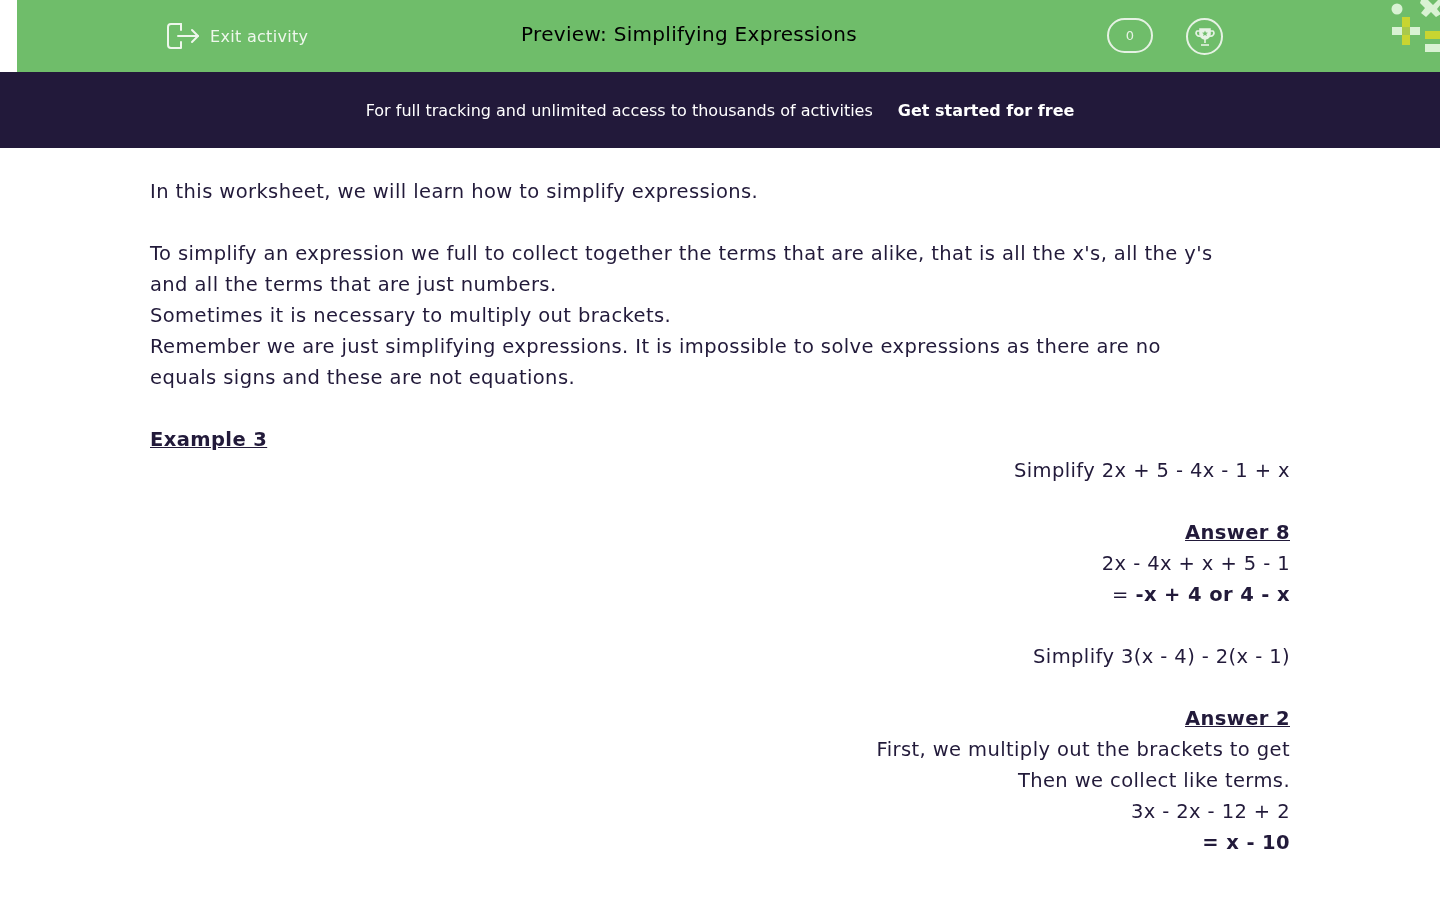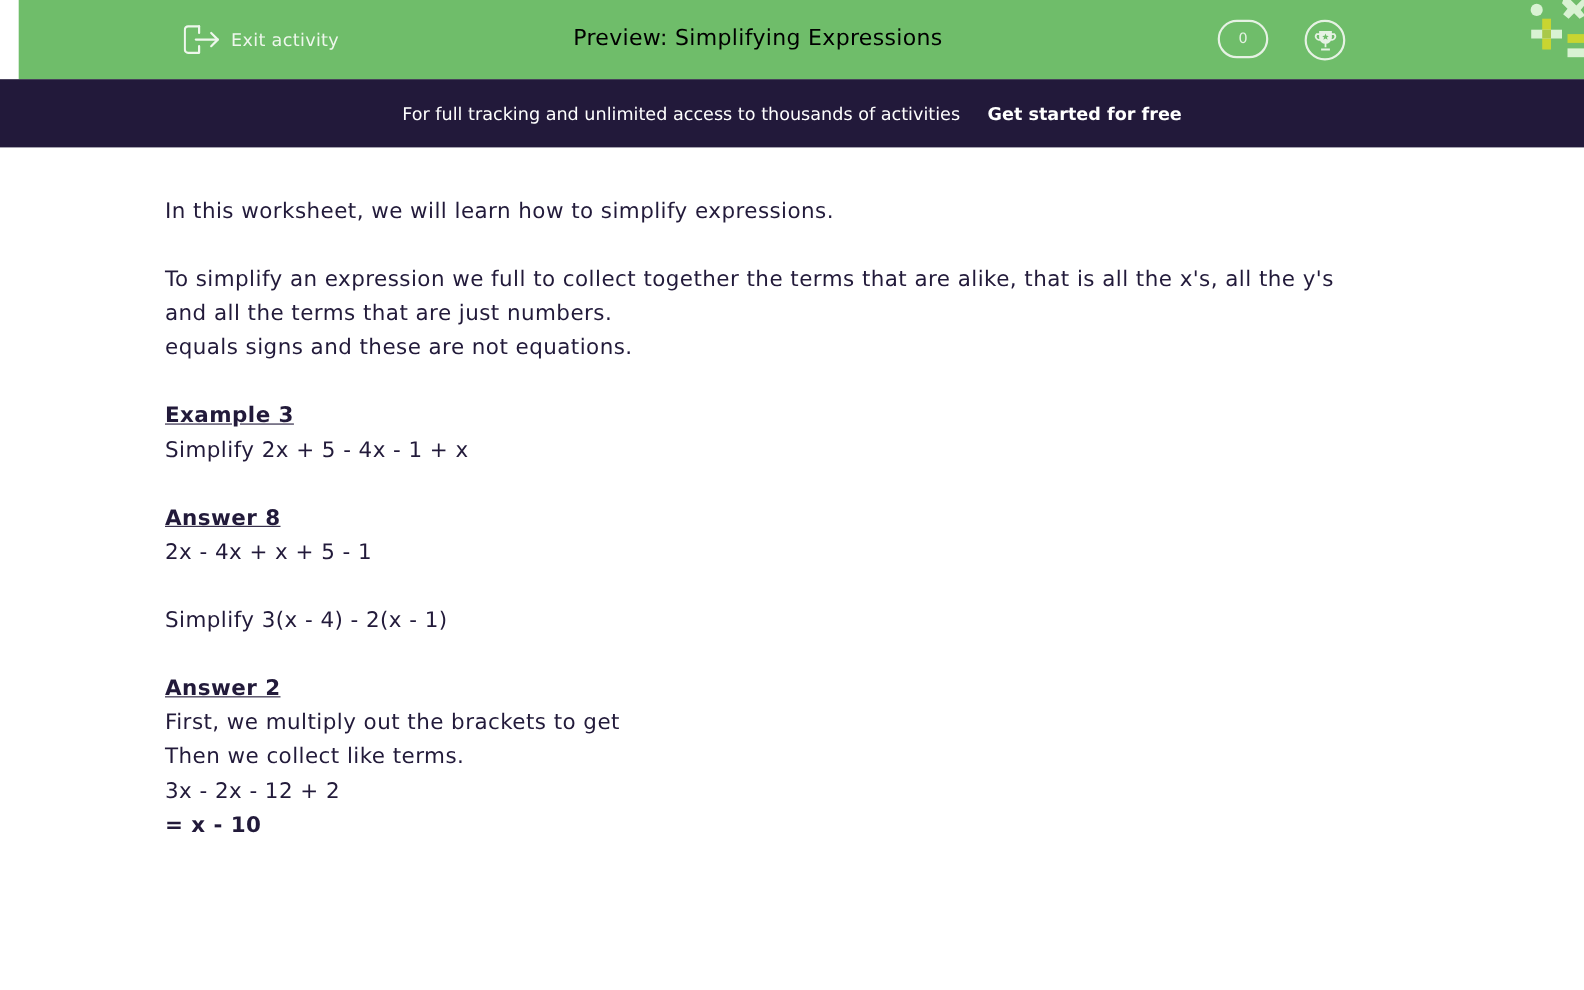--- a/index.html
+++ b/index.html
@@ -29,33 +29,33 @@
       color: #e6f2e4; font-size: 13px; display: flex; align-items: center; justify-content: center;
     }
     .trophy {
       position: absolute; left: 1169px; top: 18px; width: 37px; height: 37px;
       border: 2px solid #e6f2e4; border-radius: 50%;
       display: flex; align-items: center; justify-content: center;
     }
     .trophy svg { width: 22px; height: 22px; }
     .logo { position: absolute; left: 1368px; top: 0; width: 72px; height: 56px; }
     .banner {
-      position: absolute; left: 0; top: 72px; width: 1440px; height: 62px;
+      position: absolute; left: 0; top: 72px; width: 1440px; height: 76px;
       background: #22193a; color: #ffffff;
       display: flex; align-items: center; justify-content: center;
       font-size: 16px; gap: 5px;
     }
     .banner .cta { font-weight: bold; cursor: pointer; margin-left: 20px; }
     .content {
       position: absolute; left: 150px; top: 176px; width: 1140px;
       font-size: 19.5px; line-height: 31px; letter-spacing: 0.4px;
     }
     .content p { min-height: 31px; }
     .gap { height: 31px; }
-    .center { text-align: left; }
+    .center { text-align: right; }
     .u { font-weight: bold; text-decoration: underline; }
     .b { font-weight: bold; }
   </style>
 </head>
 <body>
 
 <div class="topbar">
   <div class="exit">
     <svg viewBox="0 0 33 28" fill="none" stroke="#eef7ec" stroke-width="2" stroke-linecap="round" stroke-linejoin="round">
       <path d="M14 2 H4 a3 3 0 0 0 -3 3 v18 a3 3 0 0 0 3 3 h10 v-6"></path>
@@ -91,27 +91,30 @@
 <div class="banner">
   <span>For full tracking and unlimited access to thousands of activities</span>
   <span class="cta">Get started for free</span>
 </div>
 
 <div class="content">
   <p>In this worksheet, we will learn how to simplify expressions.</p>
   <div class="gap"></div>
   <p>To simplify an expression we full to collect together the terms that are alike, that is all the x's, all the y's</p>
   <p>and all the terms that are just numbers.</p>
+  <p>Sometimes it is necessary to multiply out brackets.</p>
+  <p>Remember we are just simplifying expressions.  It is impossible to solve expressions as there are no</p>
   <p>equals signs and these are not equations.</p>
   <div class="gap"></div>
   <p class="u"><span>Example 3</span></p>
   <p class="center">Simplify 2x + 5 - 4x - 1 + x</p>
   <div class="gap"></div>
   <p class="center"><span class="u">Answer 8</span></p>
   <p class="center">2x - 4x + x + 5 - 1</p>
+  <p class="center"><span>= </span><span class="b">-x + 4 or 4 - x</span></p>
   <div class="gap"></div>
   <p class="center">Simplify 3(x - 4) - 2(x - 1)</p>
   <div class="gap"></div>
   <p class="center"><span class="u">Answer 2</span></p>
   <p class="center">First, we multiply out the brackets to get</p>
   <p class="center">Then we collect like terms.</p>
   <p class="center">3x - 2x - 12 + 2</p>
   <p class="center b">= x - 10</p>
 </div>
 

